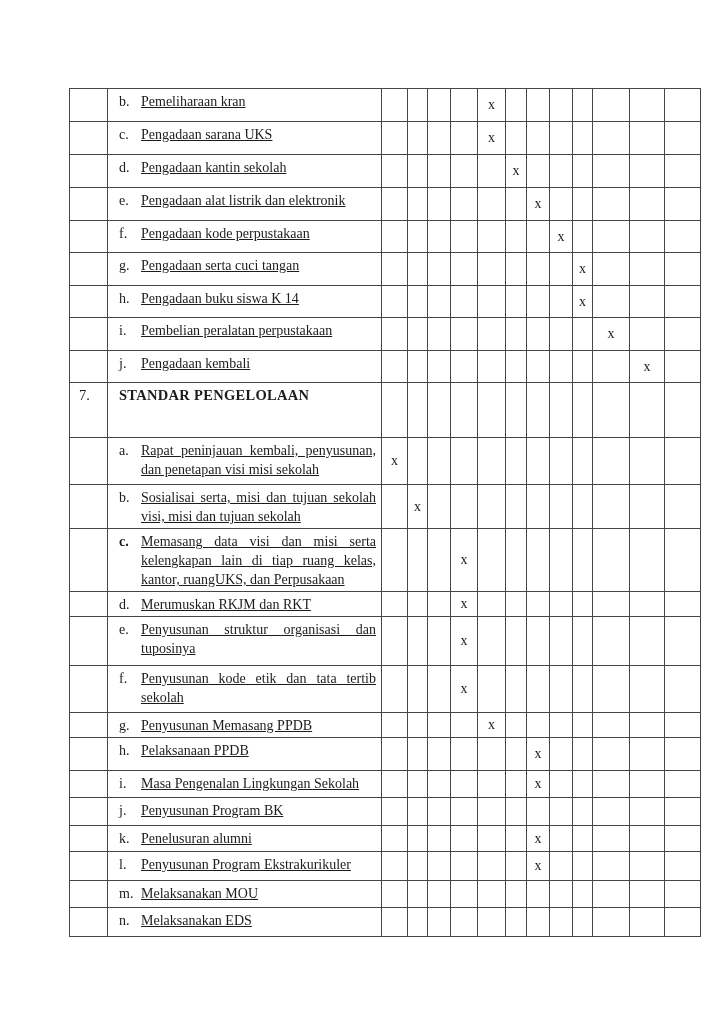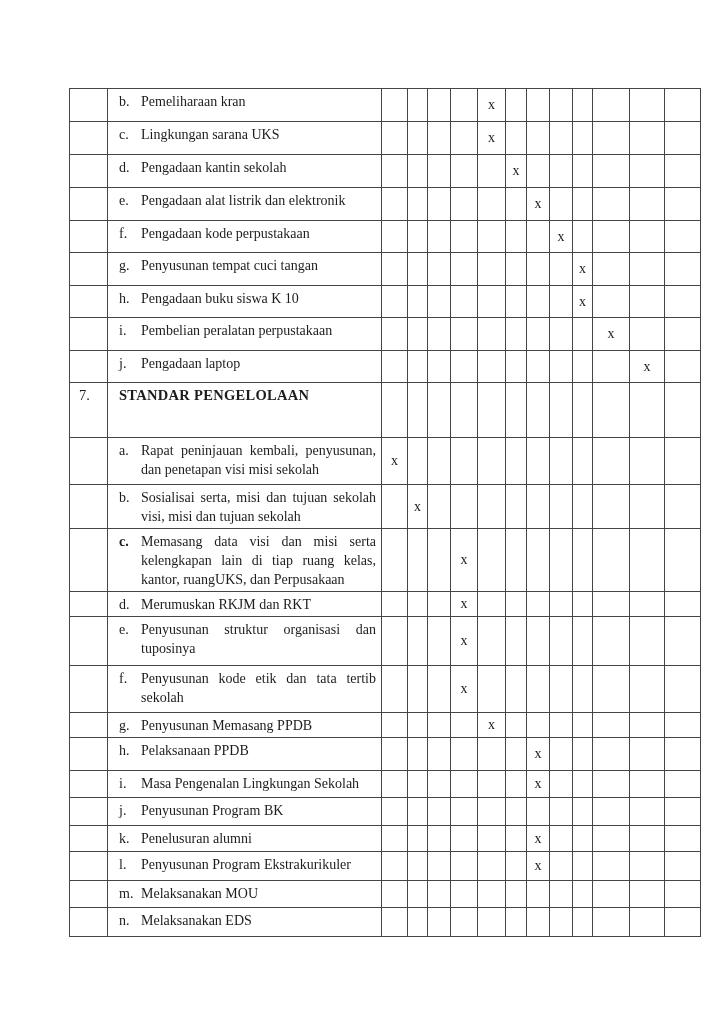--- a/index.html
+++ b/index.html
@@ -9,21 +9,21 @@
     -webkit-font-smoothing:antialiased;
   }
   .sheet{position:absolute;left:69px;top:88px;}
   table{border-collapse:collapse;table-layout:fixed;}
   td{border:1px solid #454545;padding:0;vertical-align:top;overflow:hidden;}
   td.no{font-size:14.5px;line-height:18px;padding:3px 0 0 9px;}
   td.txt{padding:3px 4px 2px 11px;}
   .cellflex{display:flex;align-items:flex-start;}
   .lbl{flex:0 0 22px;font-size:14px;line-height:19px;}
   .lbl.bold{font-weight:bold;}
-  .body{flex:1;font-size:14px;line-height:19px;text-align:justify;padding-right:1px;}
+  .body{flex:1;font-size:14px;line-height:19px;text-align:justify;padding-right:1px;text-decoration:underline;}
   td.sched{vertical-align:middle;text-align:center;font-size:14px;line-height:14px;}
   .hdr-title{font-size:14.5px;line-height:18px;font-weight:bold;letter-spacing:0.3px;}
 </style>
 </head>
 <body>
 
 <div class="sheet">
   <table>
     <colgroup id="cols">
         <col style="width: 38px;">
@@ -61,21 +61,21 @@
           <td class="sched"></td>
           <td class="sched"></td>
           <td class="sched"></td>
           <td class="sched"></td>
         </tr>
         <tr style="height: 33px;">
           <td class="no"></td>
           <td class="txt">
             <div class="cellflex">
               <span class="lbl">c.</span>
-              <span class="body">Lingkungan sarana UKS</span>
+              <span class="body">Pengadaan sarana UKS</span>
             </div>
           </td>
           <td class="sched"></td>
           <td class="sched"></td>
           <td class="sched"></td>
           <td class="sched"></td>
           <td class="sched"><span>x</span></td>
           <td class="sched"></td>
           <td class="sched"></td>
           <td class="sched"></td>
@@ -145,42 +145,42 @@
           <td class="sched"></td>
           <td class="sched"></td>
           <td class="sched"></td>
           <td class="sched"></td>
         </tr>
         <tr style="height: 33px;">
           <td class="no"></td>
           <td class="txt">
             <div class="cellflex">
               <span class="lbl">g.</span>
-              <span class="body">Penyusunan tempat cuci tangan</span>
+              <span class="body">Pengadaan serta cuci tangan</span>
             </div>
           </td>
           <td class="sched"></td>
           <td class="sched"></td>
           <td class="sched"></td>
           <td class="sched"></td>
           <td class="sched"></td>
           <td class="sched"></td>
           <td class="sched"></td>
           <td class="sched"></td>
           <td class="sched"><span>x</span></td>
           <td class="sched"></td>
           <td class="sched"></td>
           <td class="sched"></td>
         </tr>
         <tr style="height: 32px;">
           <td class="no"></td>
           <td class="txt">
             <div class="cellflex">
               <span class="lbl">h.</span>
-              <span class="body">Pengadaan buku siswa K 10</span>
+              <span class="body">Pengadaan buku siswa K 14</span>
             </div>
           </td>
           <td class="sched"></td>
           <td class="sched"></td>
           <td class="sched"></td>
           <td class="sched"></td>
           <td class="sched"></td>
           <td class="sched"></td>
           <td class="sched"></td>
           <td class="sched"></td>
@@ -208,21 +208,21 @@
           <td class="sched"></td>
           <td class="sched"><span>x</span></td>
           <td class="sched"></td>
           <td class="sched"></td>
         </tr>
         <tr style="height: 32px;">
           <td class="no"></td>
           <td class="txt">
             <div class="cellflex">
               <span class="lbl">j.</span>
-              <span class="body">Pengadaan laptop</span>
+              <span class="body">Pengadaan kembali</span>
             </div>
           </td>
           <td class="sched"></td>
           <td class="sched"></td>
           <td class="sched"></td>
           <td class="sched"></td>
           <td class="sched"></td>
           <td class="sched"></td>
           <td class="sched"></td>
           <td class="sched"></td>

